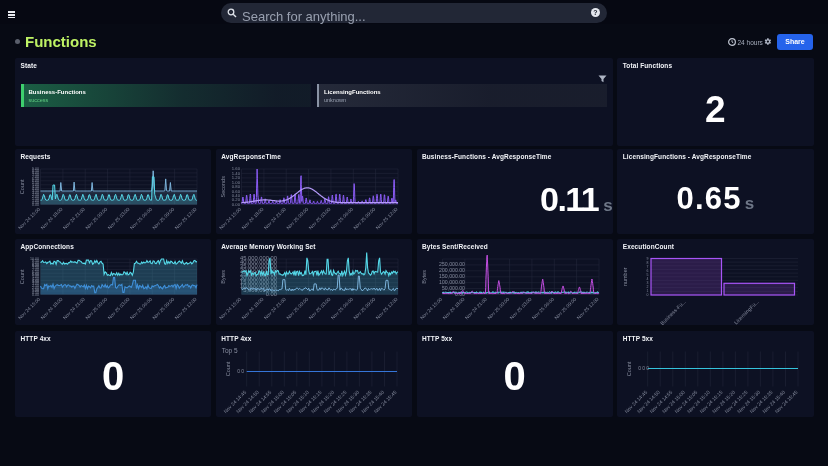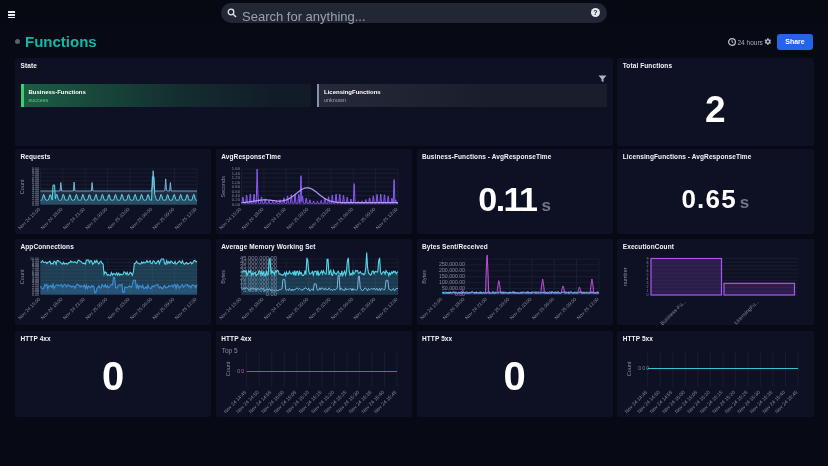--- a/index.html
+++ b/index.html
@@ -12,21 +12,21 @@
 <div style="position:absolute;left:8px;top:14.1px;width:7px;height:1.5px;background:#e8eaf0"></div>
 <div style="position:absolute;left:8px;top:16.9px;width:7px;height:1.5px;background:#e8eaf0"></div>
 <div style="position:absolute;left:221px;top:2.5px;width:386px;height:20px;border-radius:10px;background:#222736"></div>
 <svg width="10" height="10" viewBox="0 0 10 10" style="position:absolute;left:227px;top:7.5px">
     <circle cx="4" cy="4" r="2.8" fill="none" stroke="#dfe3ea" stroke-width="1.3"></circle>
     <line x1="6.2" y1="6.2" x2="9" y2="9" stroke="#dfe3ea" stroke-width="1.4"></line>
   </svg>
 <div style="position:absolute;left:242px;top:8.5px;font-size:13px;color:#99a0b0">Search for anything...</div>
 <div style="position:absolute;left:591px;top:7.5px;width:9px;height:9px;border-radius:50%;background:#e4e7ee;color:#20242f;font-size:7px;font-weight:bold;text-align:center;line-height:9px">?</div>
 <div style="position:absolute;left:15px;top:39px;width:5px;height:5px;border-radius:50%;background:#5a5f6c"></div>
-<div style="position:absolute;left:25px;top:34px;font-size:15px;line-height:15px;font-weight:bold;color:#14b8a6">Functions</div>
+<div style="position:absolute;left:25px;top:34px;font-size:15px;line-height:15px;font-weight:bold;color:#bef264">Functions</div>
 <svg width="8" height="8" viewBox="0 0 10 10" style="position:absolute;left:728px;top:37.6px">
     <circle cx="5" cy="5" r="4.2" fill="none" stroke="#c0c6d2" stroke-width="1.5"></circle>
     <path d="M5 2.8V5l1.6 1" fill="none" stroke="#c0c6d2" stroke-width="1.2"></path>
   </svg>
 <div style="position:absolute;left:737.5px;top:38.6px;font-size:6.5px;color:#a7aebd">24 hours</div>
 <svg width="9" height="9" viewBox="0 0 24 24" style="position:absolute;left:762.5px;top:37px">
     <path fill="#aeb5c4" d="M19.4 13a7.5 7.5 0 000-2l2-1.6-2-3.4-2.4 1a7.5 7.5 0 00-1.7-1L15 3.5h-4l-.3 2.5a7.5 7.5 0 00-1.7 1l-2.4-1-2 3.4 2 1.6a7.5 7.5 0 000 2l-2 1.6 2 3.4 2.4-1a7.5 7.5 0 001.7 1l.3 2.5h4l.3-2.5a7.5 7.5 0 001.7-1l2.4 1 2-3.4-2-1.6zM13 15a3 3 0 110-6 3 3 0 010 6z"></path>
   </svg>
 <div style="position:absolute;left:777px;top:33.5px;width:36px;height:16px;border-radius:3px;background:#2563eb;color:#fff;font-size:7px;font-weight:bold;text-align:center;line-height:16px">Share</div>
 <div class="tile" style="left:15px;top:58px;width:597.75px;height:87.5px">
@@ -142,25 +142,25 @@
       <text x="159.6" y="60.5" font-size="4.8" fill="#858b9d" text-anchor="end" transform="rotate(-45 159.6 60.5)">Nov 25 09:00</text>
       <text x="182.0" y="60.5" font-size="4.8" fill="#858b9d" text-anchor="end" transform="rotate(-45 182.0 60.5)">Nov 25 12:00</text>
       <text x="9" y="37.8" font-size="5.5" fill="#858b9d" text-anchor="middle" transform="rotate(-90 9 37.8)">Seconds</text>
       <path d="M25.5,54.4L25.8,54.4L26.0,54.4L26.3,52.5L26.5,50.0L26.8,48.1L27.0,48.0L27.3,49.7L27.5,52.2L27.8,54.2L28.0,54.4L28.3,54.4L28.5,54.4L28.8,54.4L29.0,54.4L29.3,54.4L29.5,54.4L29.8,53.6L30.0,51.0L30.3,48.0L30.5,46.1L30.8,46.6L31.1,49.2L31.3,52.2L31.6,54.3L31.8,54.4L32.1,54.4L32.3,54.4L32.6,54.4L32.8,54.4L33.1,54.4L33.3,54.4L33.6,52.8L33.8,49.6L34.1,46.4L34.3,45.0L34.6,46.2L34.8,49.4L35.1,52.6L35.3,54.4L35.6,54.4L35.8,54.4L36.1,54.4L36.4,54.4L36.6,54.4L36.9,54.4L37.1,54.3L37.4,52.1L37.6,48.7L37.9,45.8L38.1,45.1L38.4,47.0L38.6,50.3L38.9,53.3L39.1,54.4L39.4,54.4L39.6,54.4L39.9,54.4L40.1,54.4L40.4,48.6L40.6,39.1L40.9,29.5L41.1,20.0L41.4,29.5L41.7,39.1L41.9,46.3L42.2,48.5L42.4,51.6L42.7,54.0L42.9,54.4L43.2,54.4L43.4,54.4L43.7,54.4L43.9,54.4L44.2,54.4L44.4,54.4L44.7,53.9L44.9,51.8L45.2,49.3L45.4,47.9L45.7,48.4L45.9,50.5L46.2,52.9L46.5,54.4L46.7,54.4L47.0,54.4L47.2,54.4L47.5,54.4L47.7,54.4L48.0,54.4L48.2,54.4L48.5,54.0L48.7,52.3L49.0,50.6L49.2,49.8L49.5,50.6L49.7,52.3L50.0,54.0L50.2,54.4L50.5,54.4L50.7,54.4L51.0,54.4L51.2,54.4L51.5,54.4L51.8,54.4L52.0,54.4L52.3,54.2L52.5,52.9L52.8,51.8L53.0,51.5L53.3,52.3L53.5,53.5L53.8,54.4L54.0,54.4L54.3,54.4L54.5,54.4L54.8,54.4L55.0,54.4L55.3,54.4L55.5,54.4L55.8,54.4L56.0,54.2L56.3,53.2L56.5,52.4L56.8,52.4L57.1,53.1L57.3,54.1L57.6,54.4L57.8,54.4L58.1,54.4L58.3,54.4L58.6,54.4L58.8,54.4L59.1,54.4L59.3,54.4L59.6,54.4L59.8,54.0L60.1,52.8L60.3,52.1L60.6,52.1L60.8,53.0L61.1,54.1L61.3,54.4L61.6,54.4L61.8,54.4L62.1,54.4L62.4,54.4L62.6,54.4L62.9,54.4L63.1,54.4L63.4,54.4L63.6,53.1L63.9,51.6L64.1,50.7L64.4,51.1L64.6,52.4L64.9,54.0L65.1,54.4L65.4,54.4L65.6,54.4L65.9,54.4L66.1,54.4L66.4,54.4L66.6,54.4L66.9,54.4L67.1,53.6L67.4,51.6L67.7,49.6L67.9,48.8L68.2,49.7L68.4,51.8L68.7,53.8L68.9,54.4L69.2,54.4L69.4,54.4L69.7,54.4L69.9,54.4L70.2,54.4L70.4,54.4L70.7,54.4L70.9,52.4L71.2,49.7L71.4,47.4L71.7,46.9L71.9,48.6L72.2,51.4L72.4,53.8L72.7,54.4L73.0,54.4L73.2,54.4L73.5,54.4L73.7,54.4L74.0,54.4L74.2,54.4L74.5,53.8L74.7,51.1L75.0,47.9L75.2,45.6L75.5,45.8L75.7,48.3L76.0,51.6L76.2,54.0L76.5,54.4L76.7,54.4L77.0,54.4L77.2,54.4L77.5,54.4L77.8,54.4L78.0,54.4L78.3,53.1L78.5,50.0L78.8,46.7L79.0,44.9L79.3,45.8L79.5,48.8L79.8,52.2L80.0,54.4L80.3,54.4L80.5,54.4L80.8,54.4L81.0,54.4L81.3,54.4L81.5,54.4L81.8,54.4L82.0,52.6L82.3,49.4L82.5,46.5L82.8,45.4L83.1,47.0L83.3,50.1L83.6,53.0L83.8,54.4L84.1,54.4L84.3,45.8L84.6,37.1L84.8,28.4L85.1,26.7L85.3,35.4L85.6,44.0L85.8,52.4L86.1,49.6L86.3,47.4L86.6,47.1L86.8,48.9L87.1,51.6L87.3,53.9L87.6,54.4L87.8,54.4L88.1,54.4L88.4,54.4L88.6,54.4L88.9,54.4L89.1,54.4L89.4,54.3L89.6,52.6L89.9,50.4L90.1,49.0L90.4,49.2L90.6,50.9L90.9,53.0L91.1,54.4L91.4,54.4L91.6,54.4L91.9,54.4L92.1,54.4L92.4,54.4L92.6,54.4L92.9,54.4L93.1,54.4L93.4,53.0L93.7,51.5L93.9,50.8L94.2,51.3L94.4,52.6L94.7,54.1L94.9,54.4L95.2,54.4L95.4,54.4L95.7,54.4L95.9,54.4L96.2,54.4L96.4,54.4L96.7,54.4L96.9,54.4L97.2,53.4L97.4,52.4L97.7,52.0L97.9,52.5L98.2,53.6L98.4,54.4L98.7,54.4L99.0,54.4L99.2,54.4L99.5,54.4L99.7,54.4L100.0,54.4L100.2,54.4L100.5,54.4L100.7,54.4L101.0,53.4L101.2,52.5L101.5,52.3L101.7,52.9L102.0,53.9L102.2,54.4L102.5,54.4L102.7,54.4L103.0,54.4L103.2,54.4L103.5,54.4L103.8,54.4L104.0,54.4L104.3,54.4L104.5,53.9L104.8,52.6L105.0,51.6L105.3,51.5L105.5,52.4L105.8,53.7L106.0,54.4L106.3,54.4L106.5,54.4L106.8,54.4L107.0,54.4L107.3,54.4L107.5,54.4L107.8,54.4L108.0,54.4L108.3,52.8L108.5,51.0L108.8,49.8L109.1,50.1L109.3,51.6L109.6,53.4L109.8,54.4L110.1,54.4L110.3,54.4L110.6,54.4L110.8,54.4L111.1,54.4L111.3,54.4L111.6,54.4L111.8,53.6L112.1,51.3L112.3,48.9L112.6,47.7L112.8,48.6L113.1,50.8L113.3,53.3L113.6,54.4L113.8,54.4L114.1,54.4L114.4,54.4L114.6,54.4L114.9,54.4L115.1,54.4L115.4,54.4L115.6,52.5L115.9,49.5L116.1,46.8L116.4,46.0L116.6,47.6L116.9,50.6L117.1,53.4L117.4,54.4L117.6,54.4L117.9,54.4L118.1,54.4L118.4,54.4L118.6,54.4L118.9,54.4L119.1,54.0L119.4,51.4L119.7,48.0L119.9,45.4L120.2,45.2L120.4,47.6L120.7,51.0L120.9,53.7L121.2,54.4L121.4,54.4L121.7,54.4L121.9,54.4L122.2,54.4L122.4,54.4L122.7,54.4L122.9,53.4L123.2,50.5L123.4,47.2L123.7,45.1L123.9,45.7L124.2,48.5L124.4,51.8L124.7,54.2L125.0,54.4L125.2,54.4L125.5,54.4L125.7,54.4L126.0,54.4L126.2,54.4L126.5,54.4L126.7,53.1L127.0,50.3L127.2,47.4L127.5,46.1L127.7,47.3L128.0,50.0L128.2,52.9L128.5,54.4L128.7,54.4L129.0,54.4L129.2,54.4L129.5,54.4L129.7,54.4L130.0,54.4L130.3,54.4L130.5,53.0L130.8,50.6L131.0,48.5L131.3,48.0L131.5,49.4L131.8,51.8L132.0,53.9L132.3,54.4L132.5,54.4L132.8,54.4L133.0,54.4L133.3,54.4L133.5,54.4L133.8,54.4L134.0,54.4L134.3,53.3L134.5,51.5L134.8,50.1L135.1,50.1L135.3,51.4L135.6,53.2L135.8,54.4L136.1,54.4L136.3,54.4L136.6,54.4L136.8,54.4L137.1,54.4L137.3,53.5L137.6,47.2L137.8,40.9L138.1,34.6L138.3,35.8L138.6,42.1L138.8,48.4L139.1,52.9L139.3,54.1L139.6,54.4L139.8,54.4L140.1,54.4L140.4,54.4L140.6,54.4L140.9,54.4L141.1,54.4L141.4,54.4L141.6,54.4L141.9,53.8L142.1,52.8L142.4,52.3L142.6,52.6L142.9,53.5L143.1,54.4L143.4,54.4L143.6,54.4L143.9,54.4L144.1,54.4L144.4,54.4L144.6,54.4L144.9,54.4L145.1,54.4L145.4,54.4L145.7,53.4L145.9,52.3L146.2,51.9L146.4,52.4L146.7,53.5L146.9,54.4L147.2,54.4L147.4,54.4L147.7,54.4L147.9,54.4L148.2,54.4L148.4,54.4L148.7,54.4L148.9,54.4L149.2,53.8L149.4,52.3L149.7,50.9L149.9,50.6L150.2,51.6L150.4,53.1L150.7,54.4L151.0,54.4L151.2,54.4L151.5,54.4L151.7,54.4L152.0,54.4L152.2,54.4L152.5,54.4L152.7,54.4L153.0,52.7L153.2,50.5L153.5,48.9L153.7,48.9L154.0,50.5L154.2,52.8L154.5,54.4L154.7,54.4L155.0,54.4L155.2,54.4L155.5,54.4L155.7,54.4L156.0,54.4L156.3,54.4L156.5,53.6L156.8,51.1L157.0,48.3L157.3,46.8L157.5,47.4L157.8,49.9L158.0,52.7L158.3,54.4L158.5,54.4L158.8,54.4L159.0,54.4L159.3,54.4L159.5,54.4L159.8,54.4L160.0,54.4L160.3,52.6L160.5,49.5L160.8,46.5L161.0,45.3L161.3,46.7L161.6,49.8L161.8,52.9L162.1,54.4L162.3,54.4L162.6,54.4L162.8,54.4L163.1,54.4L163.3,54.4L163.6,54.4L163.8,54.2L164.1,51.8L164.3,48.3L164.6,45.5L164.8,45.0L165.1,47.1L165.3,50.5L165.6,53.4L165.8,54.4L166.1,54.4L166.3,54.4L166.6,54.4L166.9,54.4L167.1,54.4L167.4,54.4L167.6,53.8L167.9,51.2L168.1,47.9L168.4,45.7L168.6,45.9L168.9,48.4L169.1,51.6L169.4,54.0L169.6,54.4L169.9,54.4L170.1,54.4L170.4,54.4L170.6,54.4L170.9,54.4L171.1,54.4L171.4,53.6L171.7,51.1L171.9,48.5L172.2,47.1L172.4,47.8L172.7,50.2L172.9,52.9L173.2,54.4L173.4,54.4L173.7,54.4L173.9,54.4L174.2,54.4L174.4,54.4L174.7,54.4L174.9,54.4L175.2,53.6L175.4,51.6L175.7,49.7L175.9,49.0L176.2,50.0L176.4,52.0L176.7,53.9L177.0,54.4L177.2,53.8L177.5,46.1L177.7,38.3L178.0,30.6L178.2,30.6L178.5,38.3L178.7,46.1L179.0,53.8L179.2,52.3L179.5,51.1L179.7,50.9L180.0,51.9L180.2,53.4L180.5,54.4L180.7,54.4L181.0,54.4L181.2,54.4L181.5,54.4L181.7,54.4L182.0,54.4L182.0,55.5L25.5,55.5Z" fill="rgba(139,92,246,0.18)"></path>
       <path d="M25.5,54.4L25.8,54.4L26.0,54.4L26.3,52.5L26.5,50.0L26.8,48.1L27.0,48.0L27.3,49.7L27.5,52.2L27.8,54.2L28.0,54.4L28.3,54.4L28.5,54.4L28.8,54.4L29.0,54.4L29.3,54.4L29.5,54.4L29.8,53.6L30.0,51.0L30.3,48.0L30.5,46.1L30.8,46.6L31.1,49.2L31.3,52.2L31.6,54.3L31.8,54.4L32.1,54.4L32.3,54.4L32.6,54.4L32.8,54.4L33.1,54.4L33.3,54.4L33.6,52.8L33.8,49.6L34.1,46.4L34.3,45.0L34.6,46.2L34.8,49.4L35.1,52.6L35.3,54.4L35.6,54.4L35.8,54.4L36.1,54.4L36.4,54.4L36.6,54.4L36.9,54.4L37.1,54.3L37.4,52.1L37.6,48.7L37.9,45.8L38.1,45.1L38.4,47.0L38.6,50.3L38.9,53.3L39.1,54.4L39.4,54.4L39.6,54.4L39.9,54.4L40.1,54.4L40.4,48.6L40.6,39.1L40.9,29.5L41.1,20.0L41.4,29.5L41.7,39.1L41.9,46.3L42.2,48.5L42.4,51.6L42.7,54.0L42.9,54.4L43.2,54.4L43.4,54.4L43.7,54.4L43.9,54.4L44.2,54.4L44.4,54.4L44.7,53.9L44.9,51.8L45.2,49.3L45.4,47.9L45.7,48.4L45.9,50.5L46.2,52.9L46.5,54.4L46.7,54.4L47.0,54.4L47.2,54.4L47.5,54.4L47.7,54.4L48.0,54.4L48.2,54.4L48.5,54.0L48.7,52.3L49.0,50.6L49.2,49.8L49.5,50.6L49.7,52.3L50.0,54.0L50.2,54.4L50.5,54.4L50.7,54.4L51.0,54.4L51.2,54.4L51.5,54.4L51.8,54.4L52.0,54.4L52.3,54.2L52.5,52.9L52.8,51.8L53.0,51.5L53.3,52.3L53.5,53.5L53.8,54.4L54.0,54.4L54.3,54.4L54.5,54.4L54.8,54.4L55.0,54.4L55.3,54.4L55.5,54.4L55.8,54.4L56.0,54.2L56.3,53.2L56.5,52.4L56.8,52.4L57.1,53.1L57.3,54.1L57.6,54.4L57.8,54.4L58.1,54.4L58.3,54.4L58.6,54.4L58.8,54.4L59.1,54.4L59.3,54.4L59.6,54.4L59.8,54.0L60.1,52.8L60.3,52.1L60.6,52.1L60.8,53.0L61.1,54.1L61.3,54.4L61.6,54.4L61.8,54.4L62.1,54.4L62.4,54.4L62.6,54.4L62.9,54.4L63.1,54.4L63.4,54.4L63.6,53.1L63.9,51.6L64.1,50.7L64.4,51.1L64.6,52.4L64.9,54.0L65.1,54.4L65.4,54.4L65.6,54.4L65.9,54.4L66.1,54.4L66.4,54.4L66.6,54.4L66.9,54.4L67.1,53.6L67.4,51.6L67.7,49.6L67.9,48.8L68.2,49.7L68.4,51.8L68.7,53.8L68.9,54.4L69.2,54.4L69.4,54.4L69.7,54.4L69.9,54.4L70.2,54.4L70.4,54.4L70.7,54.4L70.9,52.4L71.2,49.7L71.4,47.4L71.7,46.9L71.9,48.6L72.2,51.4L72.4,53.8L72.7,54.4L73.0,54.4L73.2,54.4L73.5,54.4L73.7,54.4L74.0,54.4L74.2,54.4L74.5,53.8L74.7,51.1L75.0,47.9L75.2,45.6L75.5,45.8L75.7,48.3L76.0,51.6L76.2,54.0L76.5,54.4L76.7,54.4L77.0,54.4L77.2,54.4L77.5,54.4L77.8,54.4L78.0,54.4L78.3,53.1L78.5,50.0L78.8,46.7L79.0,44.9L79.3,45.8L79.5,48.8L79.8,52.2L80.0,54.4L80.3,54.4L80.5,54.4L80.8,54.4L81.0,54.4L81.3,54.4L81.5,54.4L81.8,54.4L82.0,52.6L82.3,49.4L82.5,46.5L82.8,45.4L83.1,47.0L83.3,50.1L83.6,53.0L83.8,54.4L84.1,54.4L84.3,45.8L84.6,37.1L84.8,28.4L85.1,26.7L85.3,35.4L85.6,44.0L85.8,52.4L86.1,49.6L86.3,47.4L86.6,47.1L86.8,48.9L87.1,51.6L87.3,53.9L87.6,54.4L87.8,54.4L88.1,54.4L88.4,54.4L88.6,54.4L88.9,54.4L89.1,54.4L89.4,54.3L89.6,52.6L89.9,50.4L90.1,49.0L90.4,49.2L90.6,50.9L90.9,53.0L91.1,54.4L91.4,54.4L91.6,54.4L91.9,54.4L92.1,54.4L92.4,54.4L92.6,54.4L92.9,54.4L93.1,54.4L93.4,53.0L93.7,51.5L93.9,50.8L94.2,51.3L94.4,52.6L94.7,54.1L94.9,54.4L95.2,54.4L95.4,54.4L95.7,54.4L95.9,54.4L96.2,54.4L96.4,54.4L96.7,54.4L96.9,54.4L97.2,53.4L97.4,52.4L97.7,52.0L97.9,52.5L98.2,53.6L98.4,54.4L98.7,54.4L99.0,54.4L99.2,54.4L99.5,54.4L99.7,54.4L100.0,54.4L100.2,54.4L100.5,54.4L100.7,54.4L101.0,53.4L101.2,52.5L101.5,52.3L101.7,52.9L102.0,53.9L102.2,54.4L102.5,54.4L102.7,54.4L103.0,54.4L103.2,54.4L103.5,54.4L103.8,54.4L104.0,54.4L104.3,54.4L104.5,53.9L104.8,52.6L105.0,51.6L105.3,51.5L105.5,52.4L105.8,53.7L106.0,54.4L106.3,54.4L106.5,54.4L106.8,54.4L107.0,54.4L107.3,54.4L107.5,54.4L107.8,54.4L108.0,54.4L108.3,52.8L108.5,51.0L108.8,49.8L109.1,50.1L109.3,51.6L109.6,53.4L109.8,54.4L110.1,54.4L110.3,54.4L110.6,54.4L110.8,54.4L111.1,54.4L111.3,54.4L111.6,54.4L111.8,53.6L112.1,51.3L112.3,48.9L112.6,47.7L112.8,48.6L113.1,50.8L113.3,53.3L113.6,54.4L113.8,54.4L114.1,54.4L114.4,54.4L114.6,54.4L114.9,54.4L115.1,54.4L115.4,54.4L115.6,52.5L115.9,49.5L116.1,46.8L116.4,46.0L116.6,47.6L116.9,50.6L117.1,53.4L117.4,54.4L117.6,54.4L117.9,54.4L118.1,54.4L118.4,54.4L118.6,54.4L118.9,54.4L119.1,54.0L119.4,51.4L119.7,48.0L119.9,45.4L120.2,45.2L120.4,47.6L120.7,51.0L120.9,53.7L121.2,54.4L121.4,54.4L121.7,54.4L121.9,54.4L122.2,54.4L122.4,54.4L122.7,54.4L122.9,53.4L123.2,50.5L123.4,47.2L123.7,45.1L123.9,45.7L124.2,48.5L124.4,51.8L124.7,54.2L125.0,54.4L125.2,54.4L125.5,54.4L125.7,54.4L126.0,54.4L126.2,54.4L126.5,54.4L126.7,53.1L127.0,50.3L127.2,47.4L127.5,46.1L127.7,47.3L128.0,50.0L128.2,52.9L128.5,54.4L128.7,54.4L129.0,54.4L129.2,54.4L129.5,54.4L129.7,54.4L130.0,54.4L130.3,54.4L130.5,53.0L130.8,50.6L131.0,48.5L131.3,48.0L131.5,49.4L131.8,51.8L132.0,53.9L132.3,54.4L132.5,54.4L132.8,54.4L133.0,54.4L133.3,54.4L133.5,54.4L133.8,54.4L134.0,54.4L134.3,53.3L134.5,51.5L134.8,50.1L135.1,50.1L135.3,51.4L135.6,53.2L135.8,54.4L136.1,54.4L136.3,54.4L136.6,54.4L136.8,54.4L137.1,54.4L137.3,53.5L137.6,47.2L137.8,40.9L138.1,34.6L138.3,35.8L138.6,42.1L138.8,48.4L139.1,52.9L139.3,54.1L139.6,54.4L139.8,54.4L140.1,54.4L140.4,54.4L140.6,54.4L140.9,54.4L141.1,54.4L141.4,54.4L141.6,54.4L141.9,53.8L142.1,52.8L142.4,52.3L142.6,52.6L142.9,53.5L143.1,54.4L143.4,54.4L143.6,54.4L143.9,54.4L144.1,54.4L144.4,54.4L144.6,54.4L144.9,54.4L145.1,54.4L145.4,54.4L145.7,53.4L145.9,52.3L146.2,51.9L146.4,52.4L146.7,53.5L146.9,54.4L147.2,54.4L147.4,54.4L147.7,54.4L147.9,54.4L148.2,54.4L148.4,54.4L148.7,54.4L148.9,54.4L149.2,53.8L149.4,52.3L149.7,50.9L149.9,50.6L150.2,51.6L150.4,53.1L150.7,54.4L151.0,54.4L151.2,54.4L151.5,54.4L151.7,54.4L152.0,54.4L152.2,54.4L152.5,54.4L152.7,54.4L153.0,52.7L153.2,50.5L153.5,48.9L153.7,48.9L154.0,50.5L154.2,52.8L154.5,54.4L154.7,54.4L155.0,54.4L155.2,54.4L155.5,54.4L155.7,54.4L156.0,54.4L156.3,54.4L156.5,53.6L156.8,51.1L157.0,48.3L157.3,46.8L157.5,47.4L157.8,49.9L158.0,52.7L158.3,54.4L158.5,54.4L158.8,54.4L159.0,54.4L159.3,54.4L159.5,54.4L159.8,54.4L160.0,54.4L160.3,52.6L160.5,49.5L160.8,46.5L161.0,45.3L161.3,46.7L161.6,49.8L161.8,52.9L162.1,54.4L162.3,54.4L162.6,54.4L162.8,54.4L163.1,54.4L163.3,54.4L163.6,54.4L163.8,54.2L164.1,51.8L164.3,48.3L164.6,45.5L164.8,45.0L165.1,47.1L165.3,50.5L165.6,53.4L165.8,54.4L166.1,54.4L166.3,54.4L166.6,54.4L166.9,54.4L167.1,54.4L167.4,54.4L167.6,53.8L167.9,51.2L168.1,47.9L168.4,45.7L168.6,45.9L168.9,48.4L169.1,51.6L169.4,54.0L169.6,54.4L169.9,54.4L170.1,54.4L170.4,54.4L170.6,54.4L170.9,54.4L171.1,54.4L171.4,53.6L171.7,51.1L171.9,48.5L172.2,47.1L172.4,47.8L172.7,50.2L172.9,52.9L173.2,54.4L173.4,54.4L173.7,54.4L173.9,54.4L174.2,54.4L174.4,54.4L174.7,54.4L174.9,54.4L175.2,53.6L175.4,51.6L175.7,49.7L175.9,49.0L176.2,50.0L176.4,52.0L176.7,53.9L177.0,54.4L177.2,53.8L177.5,46.1L177.7,38.3L178.0,30.6L178.2,30.6L178.5,38.3L178.7,46.1L179.0,53.8L179.2,52.3L179.5,51.1L179.7,50.9L180.0,51.9L180.2,53.4L180.5,54.4L180.7,54.4L181.0,54.4L181.2,54.4L181.5,54.4L181.7,54.4L182.0,54.4" fill="none" stroke="#8b5cf6" stroke-width="1"></path>
       <path d="M25.5,53.5L25.8,53.5L26.0,53.5L26.3,53.5L26.5,53.5L26.8,53.5L27.0,53.5L27.3,53.5L27.5,53.4L27.8,53.4L28.0,53.4L28.3,53.4L28.5,53.4L28.8,53.4L29.0,53.3L29.3,53.3L29.5,53.3L29.8,53.3L30.0,53.3L30.3,53.2L30.5,53.2L30.8,53.2L31.1,53.2L31.3,53.1L31.6,53.1L31.8,53.1L32.1,53.1L32.3,53.0L32.6,53.0L32.8,53.0L33.1,52.9L33.3,52.9L33.6,52.9L33.8,52.8L34.1,52.8L34.3,52.8L34.6,52.7L34.8,52.7L35.1,52.7L35.3,52.6L35.6,52.6L35.8,52.5L36.1,52.5L36.4,52.5L36.6,52.4L36.9,52.4L37.1,52.3L37.4,52.3L37.6,52.2L37.9,52.2L38.1,52.2L38.4,52.1L38.6,52.1L38.9,52.0L39.1,52.0L39.4,51.9L39.6,51.9L39.9,51.9L40.1,51.8L40.4,51.8L40.6,51.7L40.9,51.7L41.1,51.6L41.4,51.6L41.7,51.6L41.9,51.5L42.2,51.5L42.4,51.4L42.7,51.4L42.9,51.4L43.2,51.3L43.4,51.3L43.7,51.3L43.9,51.2L44.2,51.2L44.4,51.2L44.7,51.1L44.9,51.1L45.2,51.1L45.4,51.1L45.7,51.0L45.9,51.0L46.2,51.0L46.5,51.0L46.7,51.0L47.0,50.9L47.2,50.9L47.5,50.9L47.7,50.9L48.0,50.9L48.2,50.9L48.5,50.9L48.7,50.9L49.0,50.9L49.2,50.9L49.5,50.9L49.7,50.9L50.0,50.9L50.2,50.9L50.5,50.9L50.7,50.9L51.0,50.9L51.2,50.9L51.5,51.0L51.8,51.0L52.0,51.0L52.3,51.0L52.5,51.0L52.8,51.0L53.0,51.1L53.3,51.1L53.5,51.1L53.8,51.1L54.0,51.2L54.3,51.2L54.5,51.2L54.8,51.3L55.0,51.3L55.3,51.3L55.5,51.4L55.8,51.4L56.0,51.4L56.3,51.5L56.5,51.5L56.8,51.5L57.1,51.6L57.3,51.6L57.6,51.6L57.8,51.7L58.1,51.7L58.3,51.7L58.6,51.7L58.8,51.8L59.1,51.8L59.3,51.8L59.6,51.9L59.8,51.9L60.1,51.9L60.3,51.9L60.6,52.0L60.8,52.0L61.1,52.0L61.3,52.0L61.6,52.0L61.8,52.1L62.1,52.1L62.4,52.1L62.6,52.1L62.9,52.1L63.1,52.1L63.4,52.1L63.6,52.1L63.9,52.1L64.1,52.1L64.4,52.1L64.6,52.1L64.9,52.1L65.1,52.0L65.4,52.0L65.6,52.0L65.9,52.0L66.1,51.9L66.4,51.9L66.6,51.9L66.9,51.8L67.1,51.8L67.4,51.7L67.7,51.7L67.9,51.6L68.2,51.6L68.4,51.5L68.7,51.5L68.9,51.4L69.2,51.3L69.4,51.2L69.7,51.2L69.9,51.1L70.2,51.0L70.4,50.9L70.7,50.8L70.9,50.7L71.2,50.6L71.4,50.5L71.7,50.4L71.9,50.3L72.2,50.1L72.4,50.0L72.7,49.9L73.0,49.8L73.2,49.6L73.5,49.5L73.7,49.3L74.0,49.2L74.2,49.0L74.5,48.9L74.7,48.7L75.0,48.6L75.2,48.4L75.5,48.2L75.7,48.1L76.0,47.9L76.2,47.7L76.5,47.5L76.7,47.3L77.0,47.2L77.2,47.0L77.5,46.8L77.8,46.6L78.0,46.4L78.3,46.2L78.5,46.0L78.8,45.8L79.0,45.6L79.3,45.4L79.5,45.2L79.8,45.0L80.0,44.8L80.3,44.6L80.5,44.4L80.8,44.2L81.0,44.0L81.3,43.8L81.5,43.6L81.8,43.4L82.0,43.2L82.3,43.0L82.5,42.8L82.8,42.6L83.1,42.4L83.3,42.2L83.6,42.0L83.8,41.8L84.1,41.6L84.3,41.5L84.6,41.3L84.8,41.1L85.1,41.0L85.3,40.8L85.6,40.6L85.8,40.5L86.1,40.3L86.3,40.2L86.6,40.1L86.8,39.9L87.1,39.8L87.3,39.7L87.6,39.6L87.8,39.5L88.1,39.4L88.4,39.3L88.6,39.2L88.9,39.2L89.1,39.1L89.4,39.0L89.6,39.0L89.9,38.9L90.1,38.9L90.4,38.9L90.6,38.8L90.9,38.8L91.1,38.8L91.4,38.8L91.6,38.8L91.9,38.8L92.1,38.9L92.4,38.9L92.6,38.9L92.9,39.0L93.1,39.0L93.4,39.1L93.7,39.2L93.9,39.2L94.2,39.3L94.4,39.4L94.7,39.5L94.9,39.6L95.2,39.7L95.4,39.8L95.7,40.0L95.9,40.1L96.2,40.2L96.4,40.4L96.7,40.5L96.9,40.7L97.2,40.8L97.4,41.0L97.7,41.2L97.9,41.3L98.2,41.5L98.4,41.7L98.7,41.9L99.0,42.0L99.2,42.2L99.5,42.4L99.7,42.6L100.0,42.8L100.2,43.0L100.5,43.2L100.7,43.4L101.0,43.6L101.2,43.8L101.5,44.0L101.7,44.2L102.0,44.4L102.2,44.6L102.5,44.8L102.7,45.0L103.0,45.3L103.2,45.5L103.5,45.7L103.8,45.9L104.0,46.1L104.3,46.3L104.5,46.5L104.8,46.7L105.0,46.9L105.3,47.1L105.5,47.2L105.8,47.4L106.0,47.6L106.3,47.8L106.5,48.0L106.8,48.2L107.0,48.3L107.3,48.5L107.5,48.7L107.8,48.9L108.0,49.0L108.3,49.2L108.5,49.3L108.8,49.5L109.1,49.6L109.3,49.8L109.6,49.9L109.8,50.1L110.1,50.2L110.3,50.4L110.6,50.5L110.8,50.6L111.1,50.7L111.3,50.9L111.6,51.0L111.8,51.1L112.1,51.2L112.3,51.3L112.6,51.4L112.8,51.5L113.1,51.6L113.3,51.7L113.6,51.8L113.8,51.9L114.1,52.0L114.4,52.0L114.6,52.1L114.9,52.2L115.1,52.3L115.4,52.3L115.6,52.4L115.9,52.5L116.1,52.5L116.4,52.6L116.6,52.7L116.9,52.7L117.1,52.8L117.4,52.8L117.6,52.9L117.9,52.9L118.1,52.9L118.4,53.0L118.6,53.0L118.9,53.1L119.1,53.1L119.4,53.1L119.7,53.2L119.9,53.2L120.2,53.2L120.4,53.3L120.7,53.3L120.9,53.3L121.2,53.3L121.4,53.4L121.7,53.4L121.9,53.4L122.2,53.4L122.4,53.4L122.7,53.5L122.9,53.5L123.2,53.5L123.4,53.5L123.7,53.5L123.9,53.5L124.2,53.5L124.4,53.6L124.7,53.6L125.0,53.6L125.2,53.6L125.5,53.6L125.7,53.6L126.0,53.6L126.2,53.6L126.5,53.6L126.7,53.6L127.0,53.6L127.2,53.6L127.5,53.7L127.7,53.7L128.0,53.7L128.2,53.7L128.5,53.7L128.7,53.7L129.0,53.7L129.2,53.7L129.5,53.7L129.7,53.7L130.0,53.7L130.3,53.7L130.5,53.7L130.8,53.7L131.0,53.7L131.3,53.7L131.5,53.7L131.8,53.7L132.0,53.7L132.3,53.7L132.5,53.7L132.8,53.7L133.0,53.7L133.3,53.7L133.5,53.7L133.8,53.7L134.0,53.7L134.3,53.7L134.5,53.7L134.8,53.7L135.1,53.7L135.3,53.7L135.6,53.7L135.8,53.7L136.1,53.7L136.3,53.7L136.6,53.7L136.8,53.7L137.1,53.7L137.3,53.7L137.6,53.7L137.8,53.7L138.1,53.7L138.3,53.7L138.6,53.7L138.8,53.7L139.1,53.7L139.3,53.7L139.6,53.7L139.8,53.7L140.1,53.7L140.4,53.7L140.6,53.7L140.9,53.7L141.1,53.7L141.4,53.7L141.6,53.7L141.9,53.7L142.1,53.7L142.4,53.7L142.6,53.7L142.9,53.7L143.1,53.7L143.4,53.7L143.6,53.7L143.9,53.7L144.1,53.7L144.4,53.7L144.6,53.7L144.9,53.7L145.1,53.7L145.4,53.7L145.7,53.7L145.9,53.7L146.2,53.7L146.4,53.7L146.7,53.7L146.9,53.7L147.2,53.7L147.4,53.7L147.7,53.7L147.9,53.7L148.2,53.7L148.4,53.7L148.7,53.7L148.9,53.7L149.2,53.7L149.4,53.7L149.7,53.7L149.9,53.7L150.2,53.7L150.4,53.7L150.7,53.7L151.0,53.7L151.2,53.7L151.5,53.7L151.7,53.7L152.0,53.7L152.2,53.7L152.5,53.7L152.7,53.7L153.0,53.7L153.2,53.7L153.5,53.7L153.7,53.7L154.0,53.7L154.2,53.7L154.5,53.7L154.7,53.7L155.0,53.7L155.2,53.7L155.5,53.7L155.7,53.7L156.0,53.7L156.3,53.7L156.5,53.7L156.8,53.7L157.0,53.7L157.3,53.7L157.5,53.7L157.8,53.7L158.0,53.7L158.3,53.7L158.5,53.7L158.8,53.7L159.0,53.7L159.3,53.7L159.5,53.7L159.8,53.7L160.0,53.7L160.3,53.7L160.5,53.7L160.8,53.7L161.0,53.7L161.3,53.7L161.6,53.7L161.8,53.7L162.1,53.7L162.3,53.7L162.6,53.7L162.8,53.7L163.1,53.7L163.3,53.7L163.6,53.7L163.8,53.7L164.1,53.7L164.3,53.7L164.6,53.7L164.8,53.7L165.1,53.7L165.3,53.7L165.6,53.7L165.8,53.7L166.1,53.7L166.3,53.7L166.6,53.7L166.9,53.7L167.1,53.7L167.4,53.7L167.6,53.7L167.9,53.7L168.1,53.7L168.4,53.7L168.6,53.7L168.9,53.7L169.1,53.7L169.4,53.7L169.6,53.7L169.9,53.7L170.1,53.7L170.4,53.7L170.6,53.7L170.9,53.7L171.1,53.7L171.4,53.7L171.7,53.7L171.9,53.7L172.2,53.7L172.4,53.7L172.7,53.7L172.9,53.7L173.2,53.7L173.4,53.7L173.7,53.7L173.9,53.7L174.2,53.7L174.4,53.7L174.7,53.7L174.9,53.7L175.2,53.7L175.4,53.7L175.7,53.7L175.9,53.7L176.2,53.7L176.4,53.7L176.7,53.7L177.0,53.7L177.2,53.7L177.5,53.7L177.7,53.7L178.0,53.7L178.2,53.7L178.5,53.7L178.7,53.7L179.0,53.7L179.2,53.7L179.5,53.7L179.7,53.7L180.0,53.7L180.2,53.7L180.5,53.7L180.7,53.7L181.0,53.7L181.2,53.7L181.5,53.7L181.7,53.7L182.0,53.7" fill="none" stroke="#b49af8" stroke-width="1.2"></path>
     </svg>
   </div>
 <div class="tile" style="left:416.5px;top:148.5px;width:196.25px;height:85.5px">
     <div class="tt">Business-Functions - AvgResponseTime</div>
-    <div style="position:absolute;left:0;right:0;top:33px;text-align:center;color:#fff"><span style="font-size:34px;letter-spacing:-1.5px;font-weight:bold;line-height:34px">0.11</span><span style="font-size:17px;font-weight:bold;color:#6e7787;margin-left:5px">s</span></div>
+    <div style="position:absolute;left:0;right:0;top:33px;text-align:right;color:#fff"><span style="font-size:34px;letter-spacing:-1.5px;font-weight:bold;line-height:34px">0.11</span><span style="font-size:17px;font-weight:bold;color:#6e7787;margin-left:5px">s</span></div>
   </div>
 <div class="tile" style="left:617.25px;top:148.5px;width:196.25px;height:85.5px">
     <div class="tt">LicensingFunctions - AvgResponseTime</div>
-    <div style="position:absolute;left:0;right:0;top:33px;text-align:center;color:#fff"><span style="font-size:26px;letter-spacing:1.2px;font-weight:bold;line-height:34px">0.65</span><span style="font-size:17px;font-weight:bold;color:#6e7787;margin-left:3px">s</span></div>
+    <div style="position:absolute;left:0;right:0;top:33px;text-align:center;color:#fff"><span style="font-size:31px;letter-spacing:1.2px;font-weight:bold;line-height:34px">0.65</span><span style="font-size:17px;font-weight:bold;color:#6e7787;margin-left:3px">s</span></div>
   </div>
 <div class="tile" style="left:15px;top:239px;width:196.25px;height:86px">
     <div class="tt">AppConnections</div>
     <svg width="196" height="86" viewBox="0 0 196 86" style="position:absolute;left:0;top:0">
       <line x1="25.5" y1="20.0" x2="182" y2="20.0" stroke="#262b3f" stroke-width="0.5"></line>
       <line x1="25.5" y1="23.6" x2="182" y2="23.6" stroke="#262b3f" stroke-width="0.5"></line>
       <line x1="25.5" y1="27.1" x2="182" y2="27.1" stroke="#262b3f" stroke-width="0.5"></line>
       <line x1="25.5" y1="30.6" x2="182" y2="30.6" stroke="#262b3f" stroke-width="0.5"></line>
       <line x1="25.5" y1="34.2" x2="182" y2="34.2" stroke="#262b3f" stroke-width="0.5"></line>
       <line x1="25.5" y1="37.8" x2="182" y2="37.8" stroke="#262b3f" stroke-width="0.5"></line>

